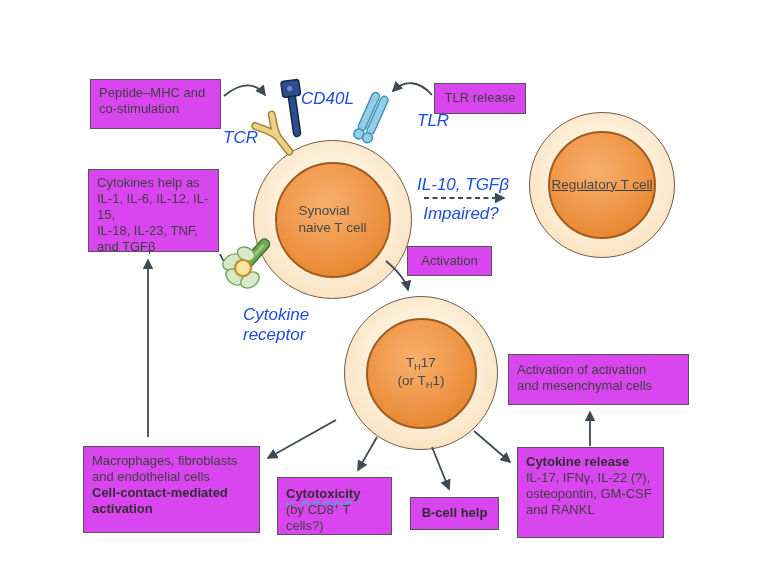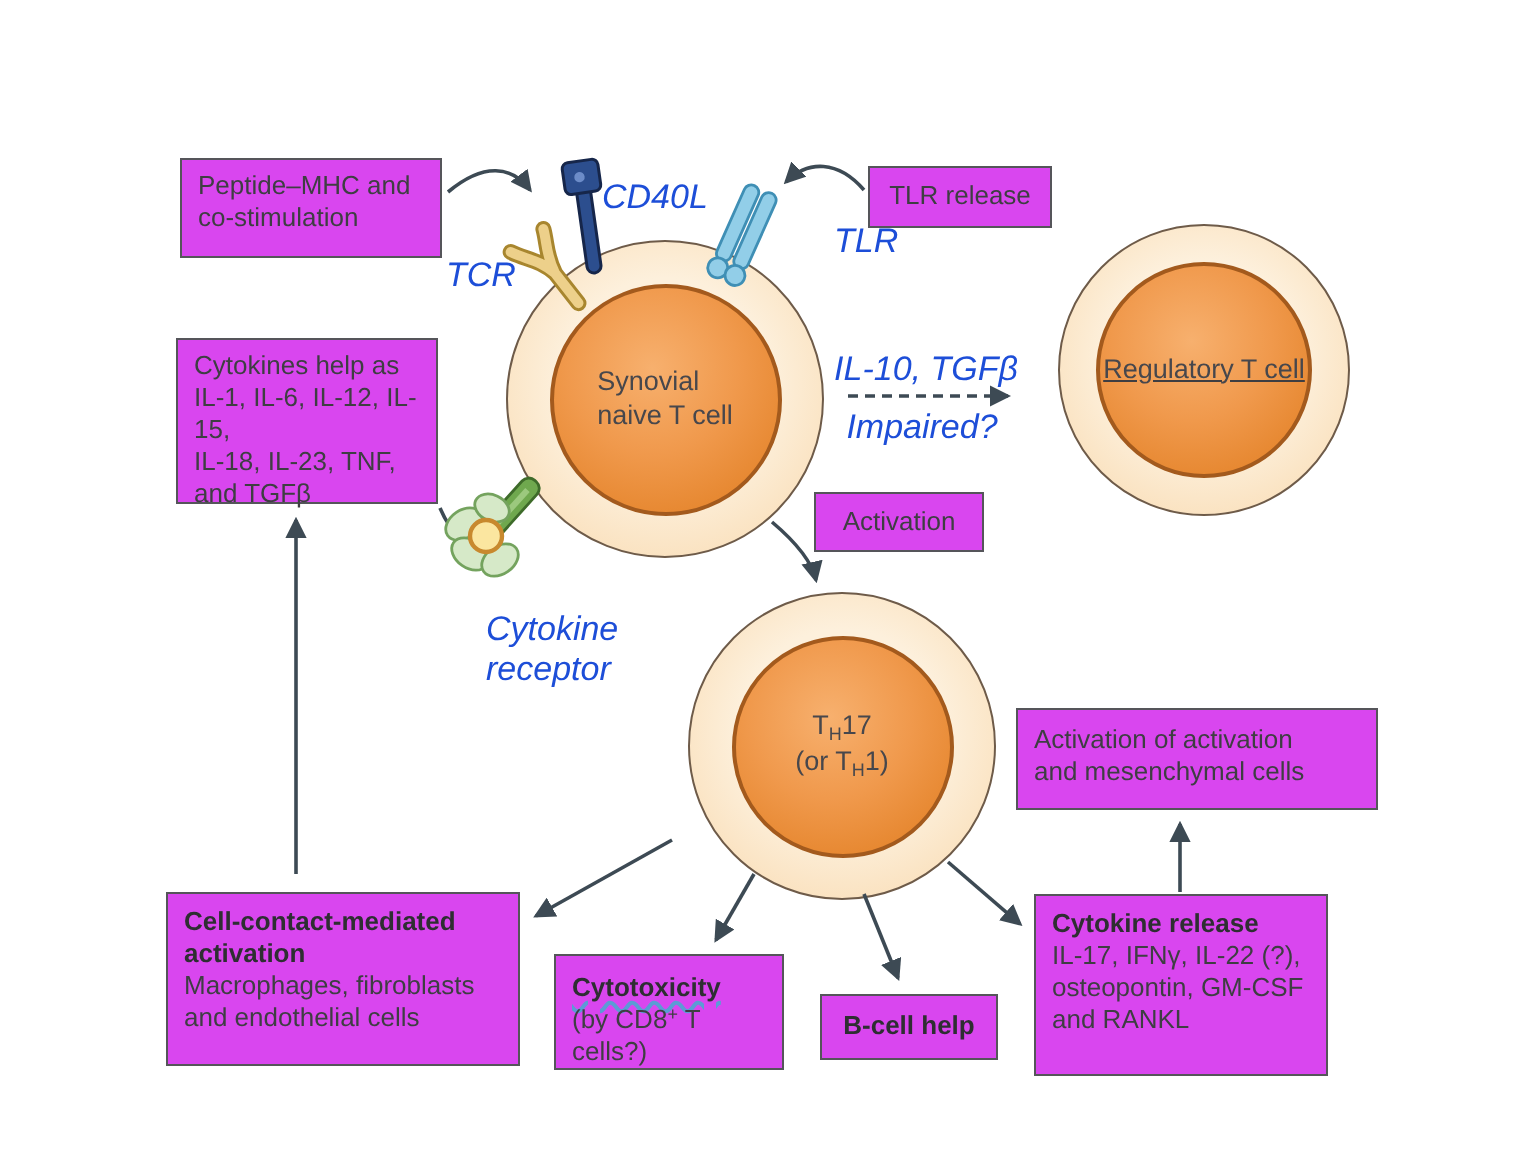--- a/index.html
+++ b/index.html
@@ -24,21 +24,21 @@
   .flabel{position:absolute;font-size:17px;color:#1d4ed8;z-index:3;font-style:italic;}
   .subH{font-size:9px;vertical-align:-3px;}
   .sup{font-size:9px;vertical-align:4px;}
   svg.overlay{position:absolute;left:0;top:0;z-index:2;}
 </style>
 </head>
 <body>
 
 <div class="stage">
 
-  <div class="cell-outer" style="left:253px;top:120px;width:157px;height:157px;">
+  <div class="cell-outer" style="left:253px;top:140px;width:157px;height:157px;">
     <div class="cell-inner" style="width:112px;height:112px;">
       <span class="cl-left">Synovial
 naive T cell</span>
     </div>
   </div>
 
   <div class="cell-outer" style="left:529px;top:112px;width:144px;height:144px;text-decoration:underline;">
     <div class="cell-inner" style="width:104px;height:104px;">
       <span class="cl-center">Regulatory T cell</span>
     </div>
@@ -125,24 +125,24 @@
   <div class="box center" style="left:407px;top:246px;width:85px;height:30px;">
     <span>Activation</span>
   </div>
 
   <div class="box" style="left:508px;top:354px;width:181px;height:51px;padding-top:7px;">
     <span class="ml">Activation of activation
 and mesenchymal cells</span>
   </div>
 
   <div class="box" style="left:83px;top:446px;width:177px;height:87px;padding-top:6px;">
+    <span class="ml">Macrophages, fibroblasts
+and endothelial cells</span>
     <span class="ml bt">Cell-contact-mediated
 activation</span>
-    <span class="ml">Macrophages, fibroblasts
-and endothelial cells</span>
   </div>
 
   <div class="box" style="left:277px;top:477px;width:115px;height:58px;padding-top:8px;">
     <span class="bt wavy">Cytotoxicity</span>
     <span class="ml"><span>(by CD8</span><span class="sup">+</span><span> T cells?)</span></span>
   </div>
 
   <div class="box center" style="left:410px;top:497px;width:89px;height:33px;">
     <span class="bt">B-cell help</span>
   </div>

